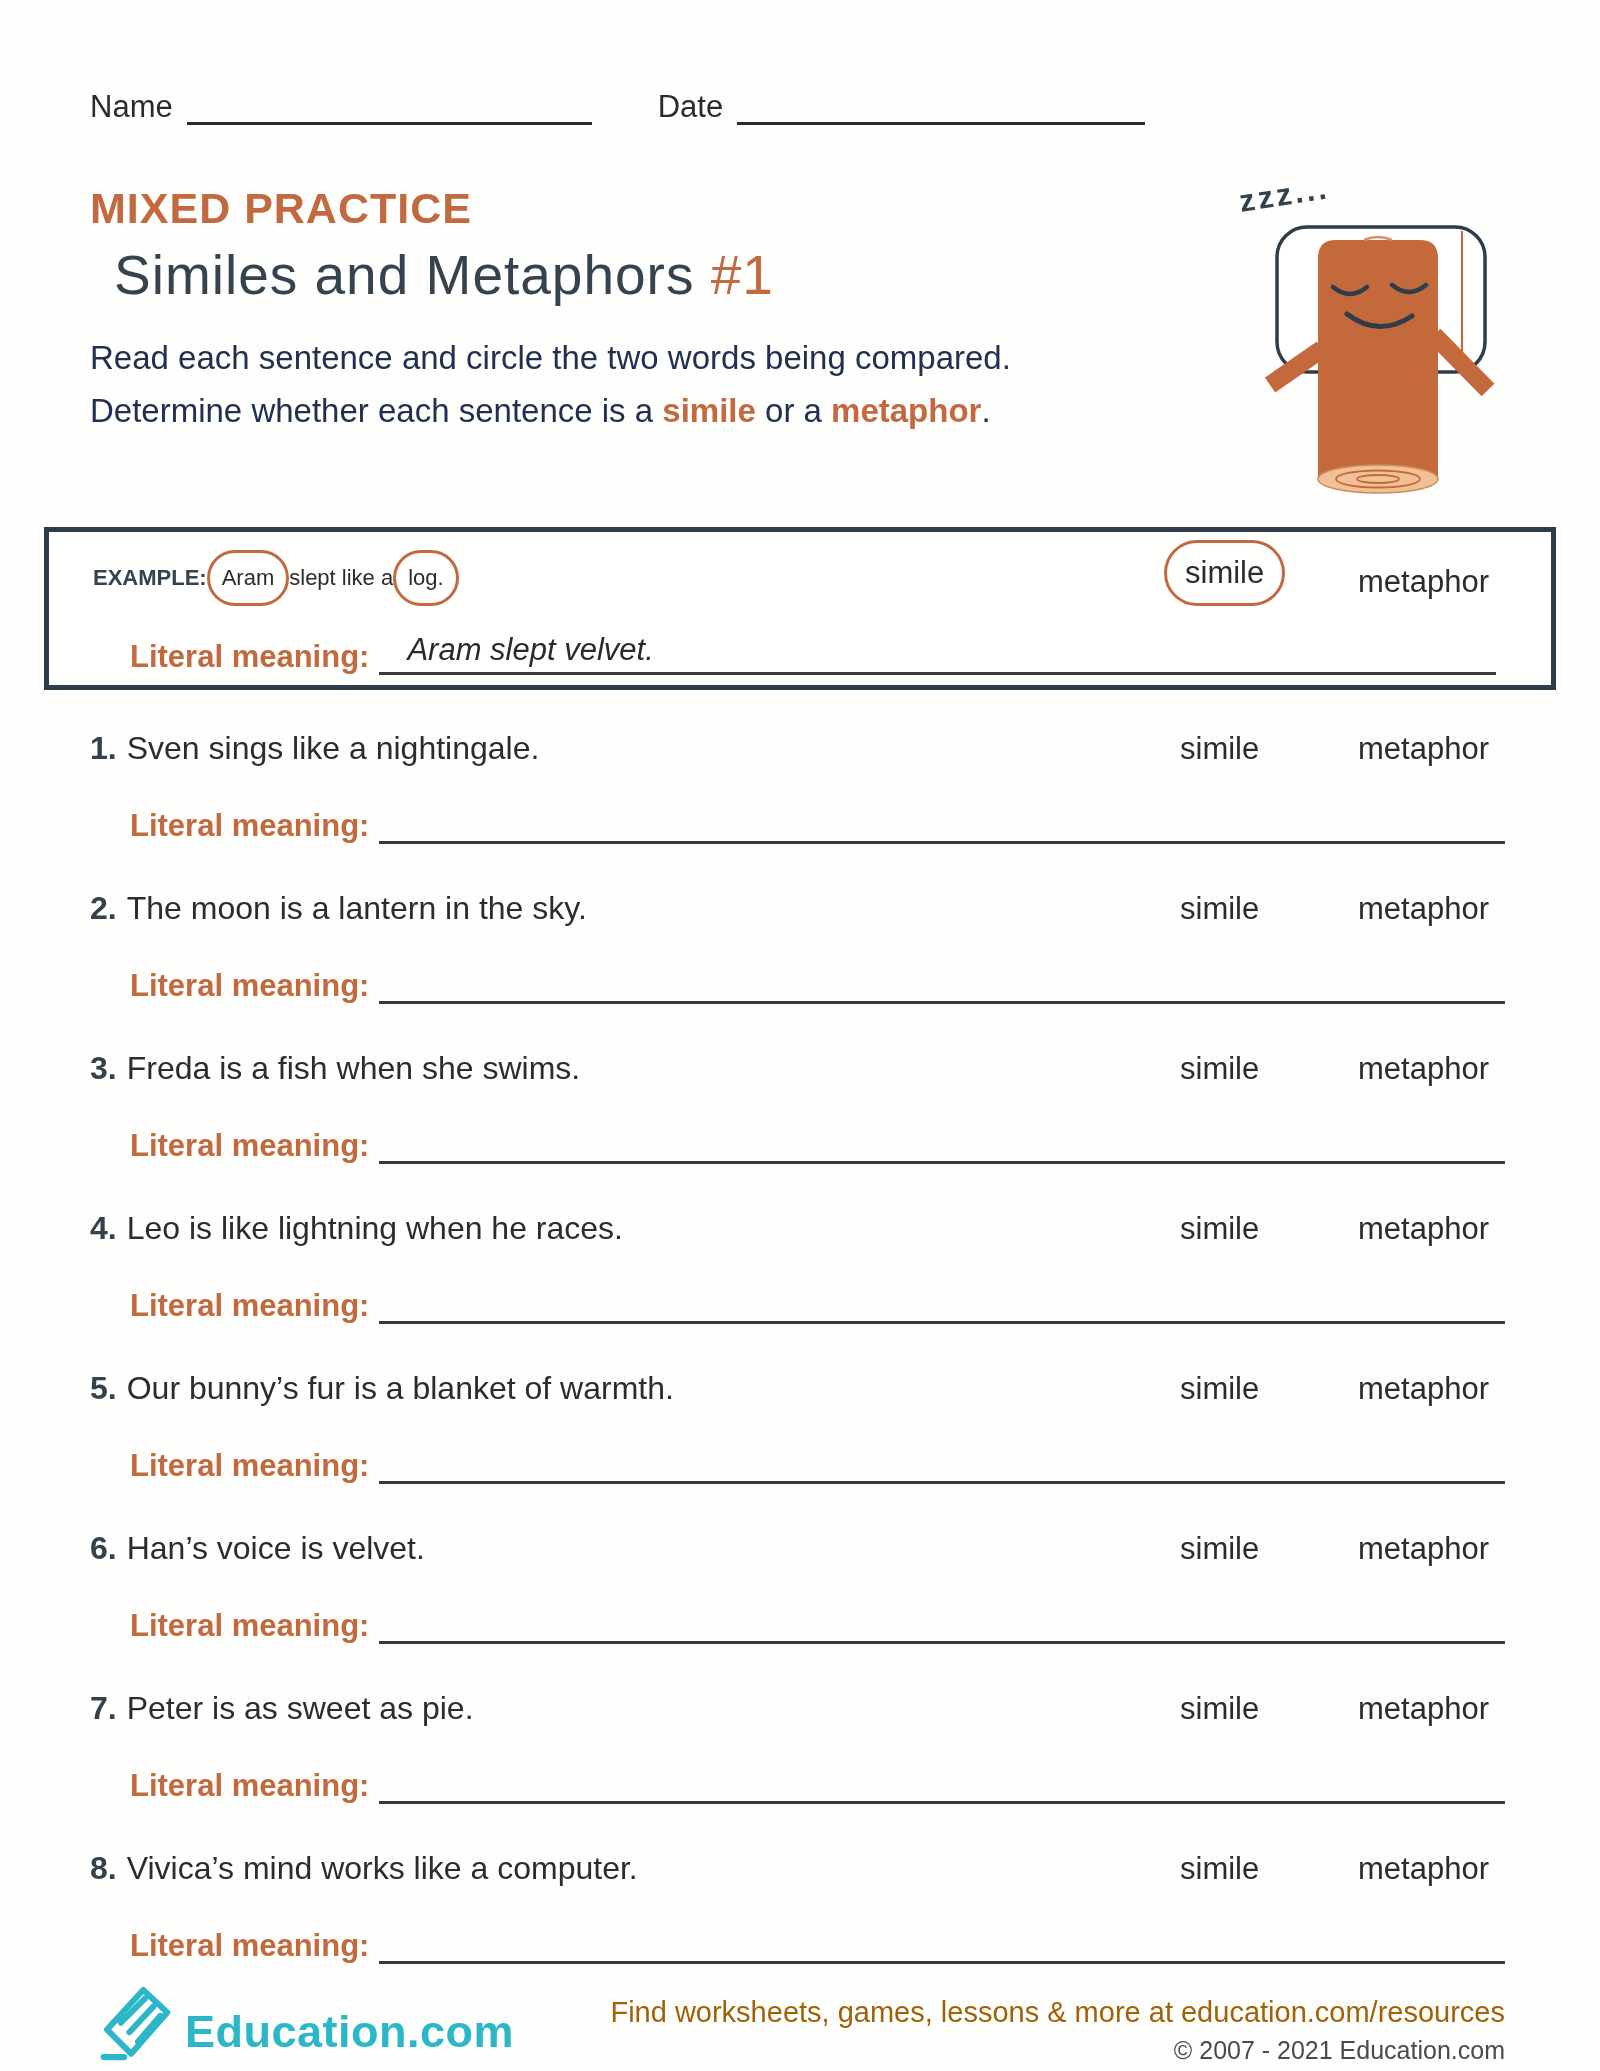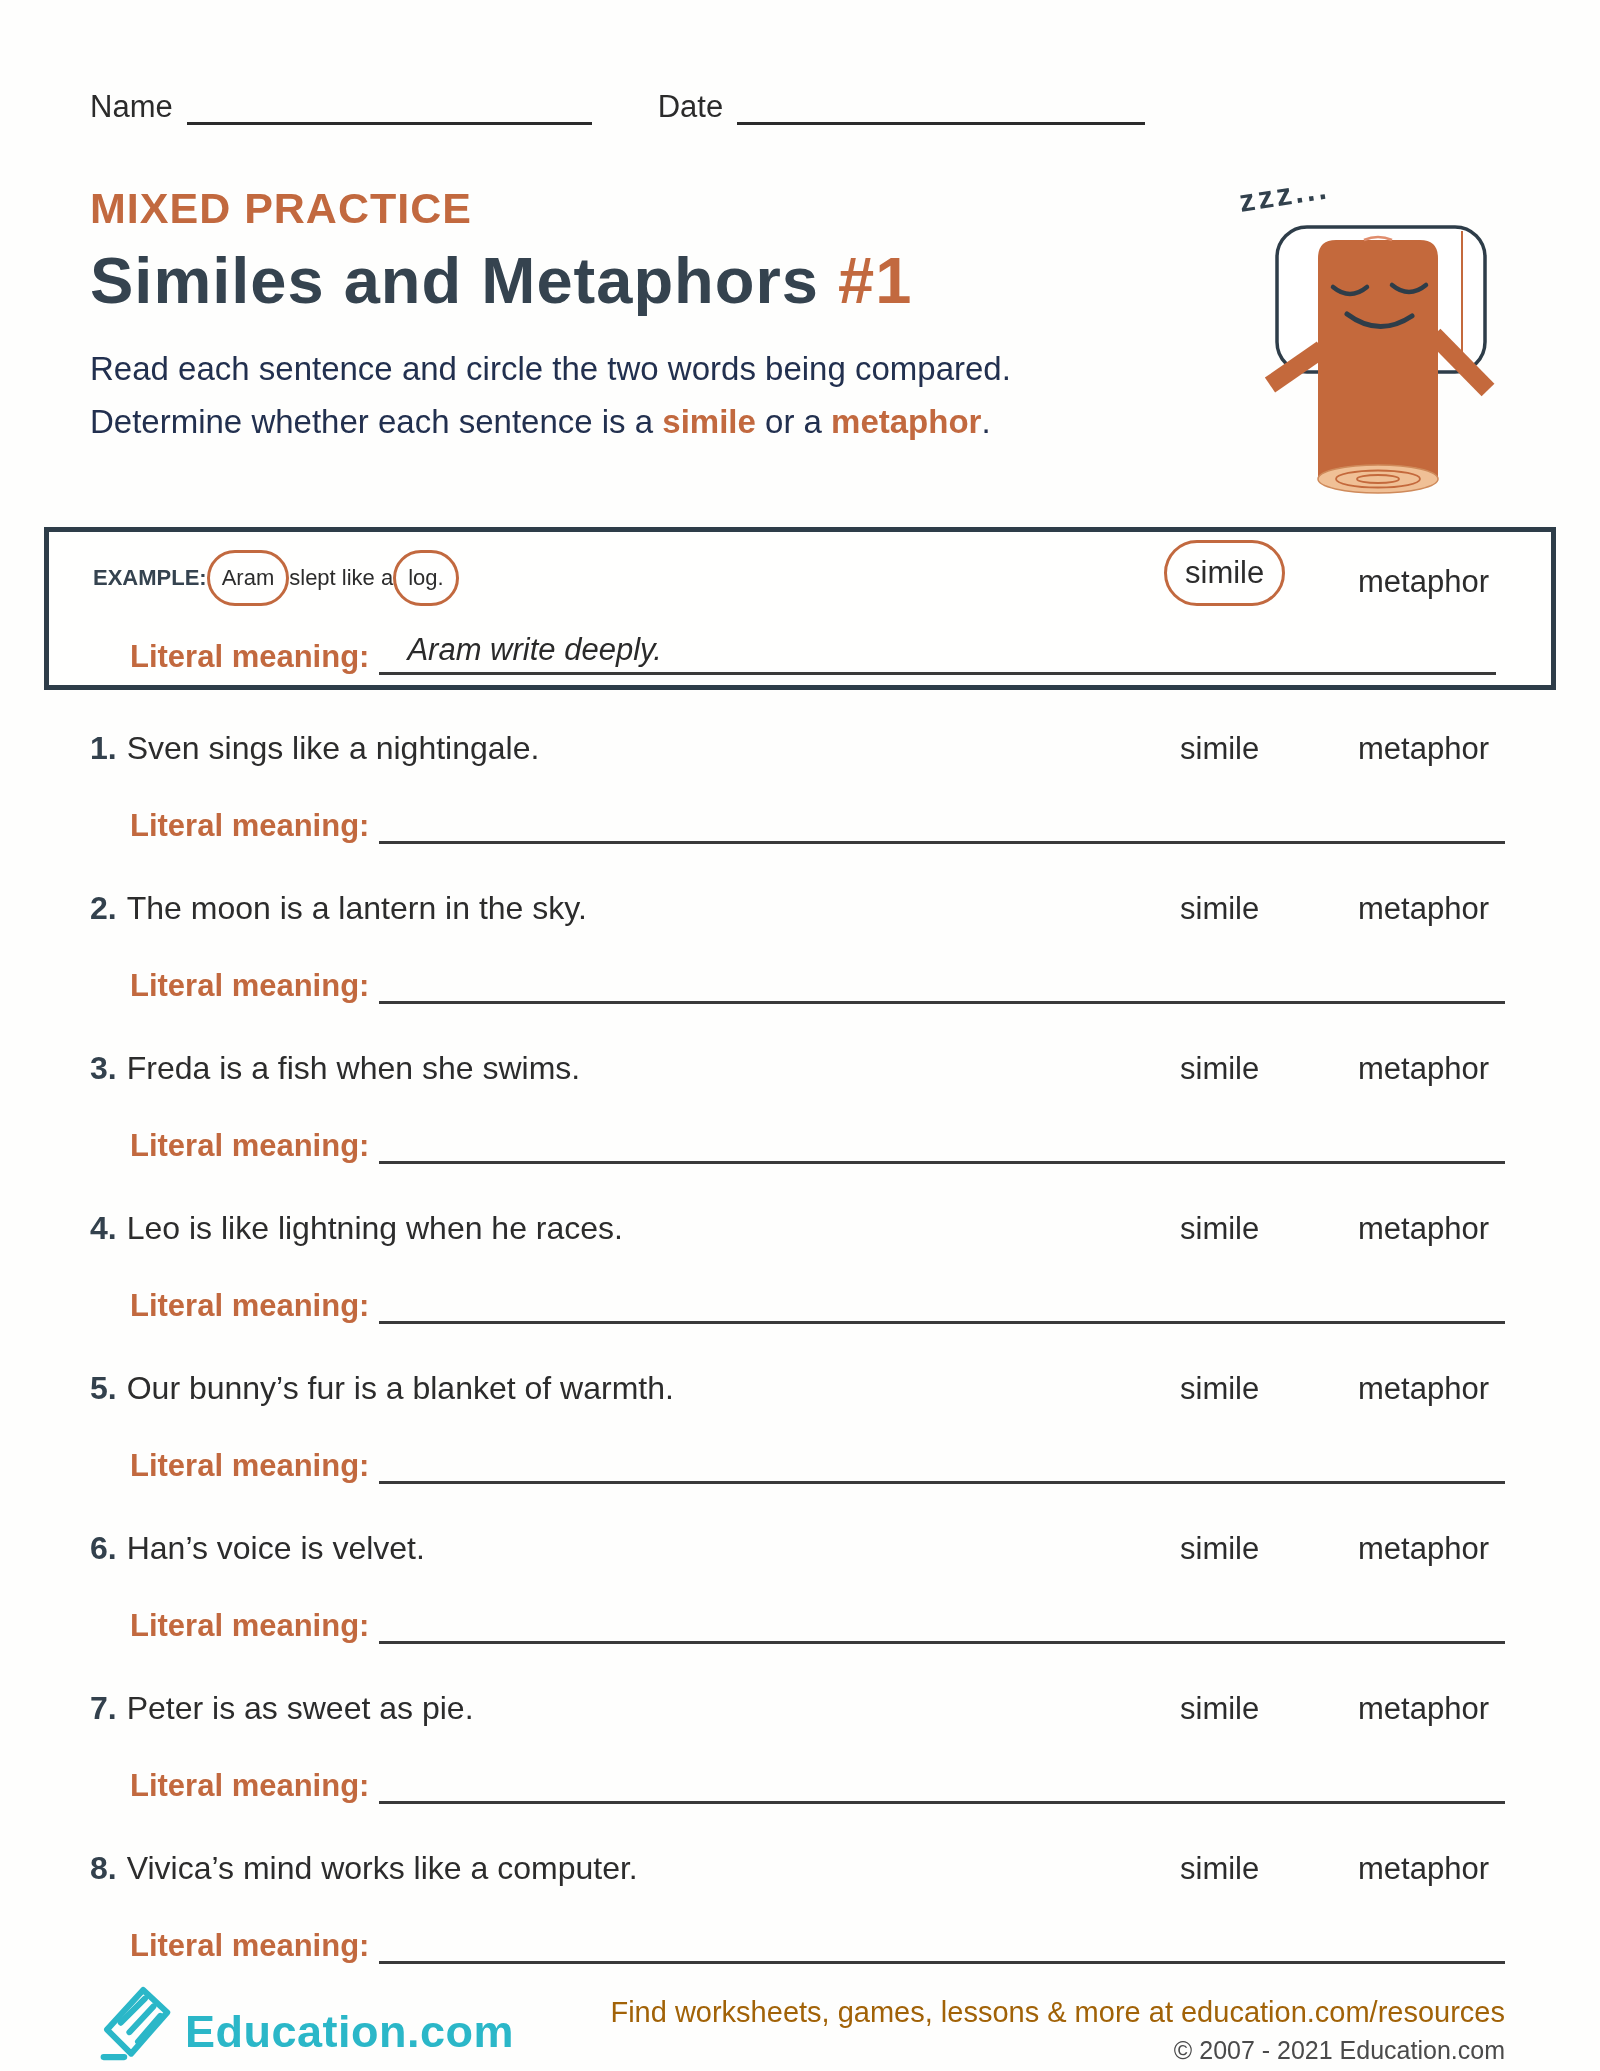--- a/index.html
+++ b/index.html
@@ -12,21 +12,21 @@
     position:absolute;top:86px;left:90px;width:1420px;display:flex;
     align-items:flex-end;font-size:31px;color:#2b2b2b;font-weight:500;text-align:center;
   }
   .blank-line{border-bottom:3px solid #2b2b2b;height:36px;}
   .name-line{width:405px;margin-left:14px;}
   .date-label{margin-left:66px;}
   .date-line{width:408px;margin-left:14px;}
   
   .header{position:absolute;left:90px;top:184px;width:1150px;}
   .kicker{font-size:43px;font-weight:bold;color:#c2693f;letter-spacing:1px;}
-  .title{font-size:65px;font-weight:bold;color:#35434f;margin-top:10px;letter-spacing:1px;}
+  .title{font-size:55px;font-weight:normal;color:#35434f;margin-top:10px;letter-spacing:1px;margin-left:24px;}
   .title .num{color:#c2693f;}
   .instructions{margin-top:24px;font-size:33px;line-height:53px;color:#22304f;}
   .orange-bold{color:#c2693f;font-weight:bold;}
   
   .mascot{position:absolute;left:1225px;top:177px;width:300px;height:335px;}
   .zzz{
     position:absolute;left:14px;top:0;font-size:31px;font-weight:bold;
     color:#32414d;transform:rotate(-9deg);letter-spacing:3px;
   }
   .mascot-svg{position:absolute;left:0;top:28px;}
@@ -124,21 +124,21 @@
       <span class="ex-label">EXAMPLE:</span>
       <span class="circled">Aram</span>
       <span>slept like a</span>
       <span class="circled">log.</span>
     </div>
     <span class="ex-option ex-option-simile"><span class="circled">simile</span></span>
     <span class="ex-option ex-option-metaphor">metaphor</span>
     <div class="ex-row2">
       <span class="lm-label">Literal meaning:</span>
       <span class="ex-line">
-          <span class="ex-answer">Aram write deeply.</span>
+          <span class="ex-answer">Aram slept velvet.</span>
         </span>
     </div>
   </div>
 
   <div class="questions">
 
     <div class="question">
       <div class="q-sentence">
         <span class="q-num">1.</span><span>Sven sings like a nightingale.</span>
         <span class="q-option q-option-simile">simile</span>

